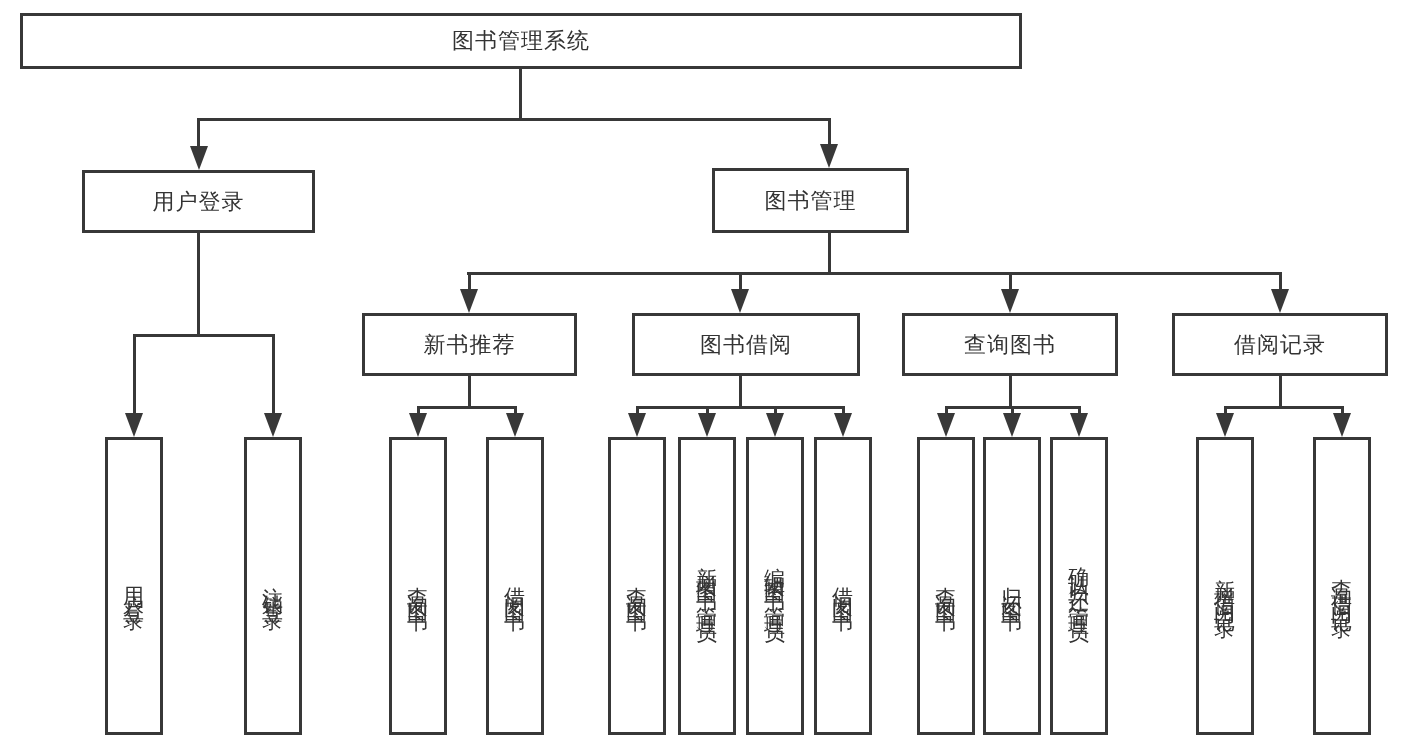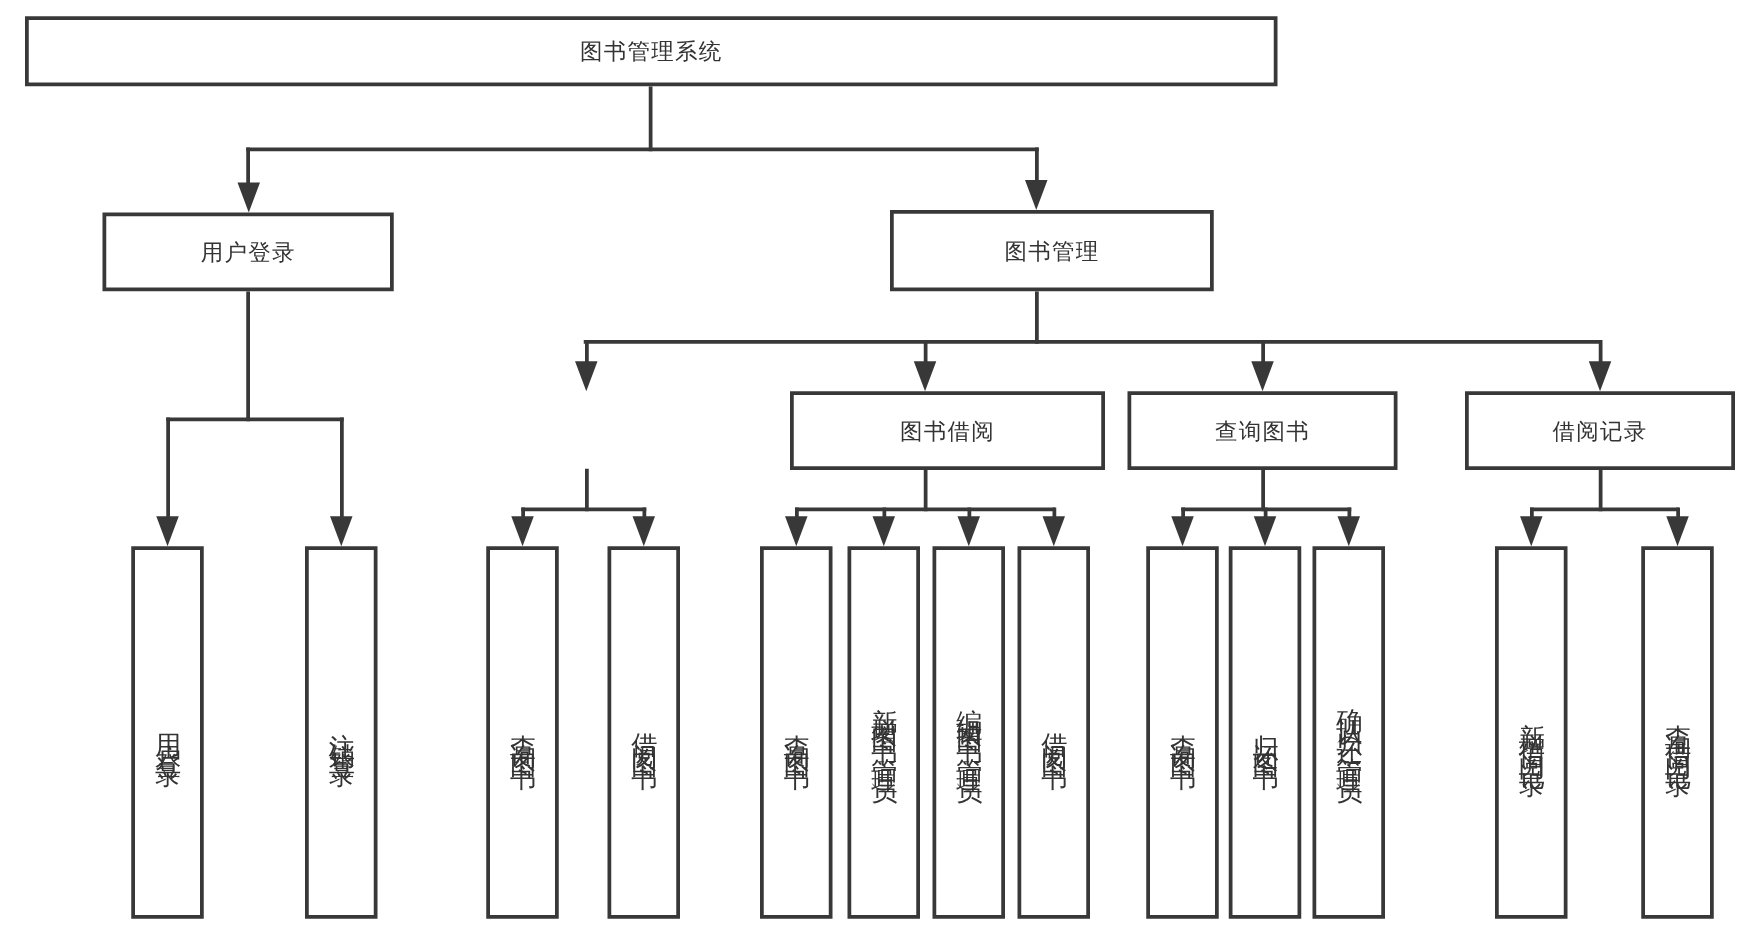--- a/index.html
+++ b/index.html
@@ -17,21 +17,21 @@
     font-family:"Liberation Sans","DejaVu Sans",sans-serif;
     color:var(--text);
     overflow:hidden;
   }
   .hbox{
     position:absolute;
     box-sizing:border-box;
     border:3px solid var(--line);
     background:var(--background);
     display:flex;align-items:center;justify-content:center;
-    font-size:18px;
+    font-size:22px;
     letter-spacing:1px;
     color:var(--text);
   }
   .vbox{
     position:absolute;
     box-sizing:border-box;
     width:58px;height:298px;
     border:3px solid var(--line);
     background:var(--background);
     display:flex;align-items:center;justify-content:center;
@@ -126,25 +126,28 @@
   <div class="arrow" style="left:1216px;top:413px"></div>
   <div class="arrow" style="left:1333px;top:413px"></div>
 
   <div class="hbox" style="left:20px;top:13px;width:1002px;height:56px">
     <span>图书管理系统</span>
   </div>
 
   <div class="hbox" style="left:82px;top:170px;width:233px;height:63px">
     <span>用户登录</span>
   </div>
-  <div class="hbox" style="left:712px;top:168px;width:259px;height:65px">
+  <div class="hbox" style="left:712px;top:168px;width:197px;height:65px">
     <span>图书管理</span>
   </div>
 
-  <div class="hbox" style="left:632px;top:313px;width:252px;height:63px">
+  <div class="hbox" style="left:362px;top:313px;width:215px;height:63px">
+    <span>新书推荐</span>
+  </div>
+  <div class="hbox" style="left:632px;top:313px;width:228px;height:63px">
     <span>图书借阅</span>
   </div>
   <div class="hbox" style="left:902px;top:313px;width:216px;height:63px">
     <span>查询图书</span>
   </div>
   <div class="hbox" style="left:1172px;top:313px;width:216px;height:63px">
     <span>借阅记录</span>
   </div>
 
   <div class="vbox" style="left:105px;top:437px">

